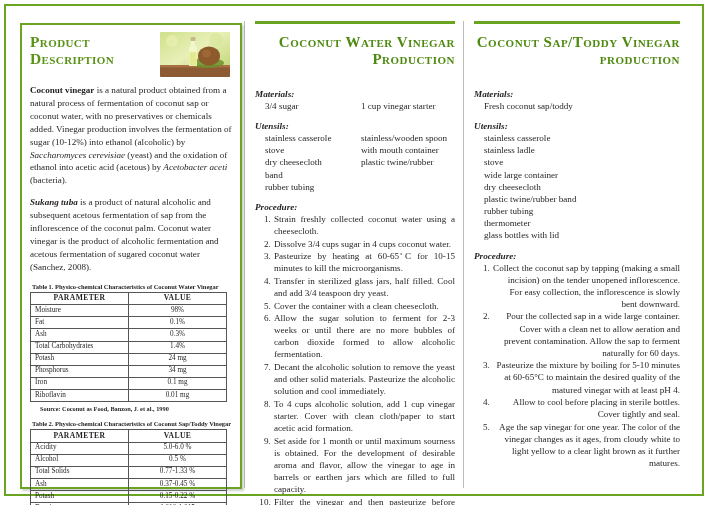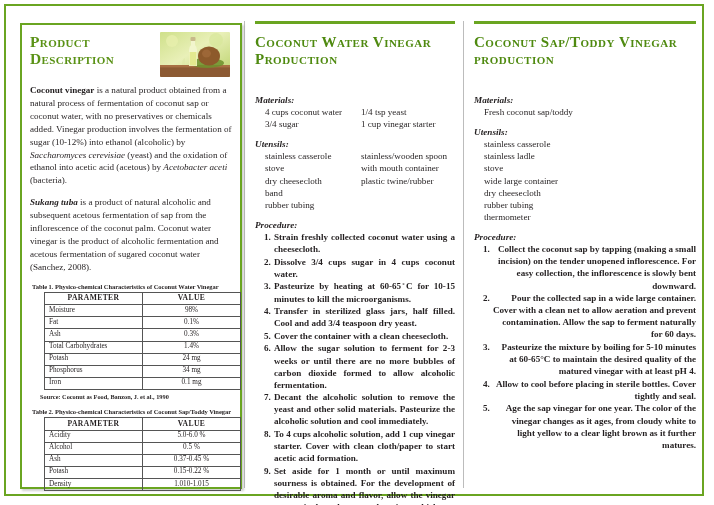--- a/index.html
+++ b/index.html
@@ -98,21 +98,21 @@
   
   .tbl-caption {
     font-size: 6.5px;
     font-weight: bold;
     margin: 3px 0 2px 2px;
     letter-spacing: -0.05px;
   }
   table.data {
     border-collapse: collapse;
     width: 197px;
-    margin-left: 14px;
+    margin-left: 0;
     table-layout: fixed;
     border-radius: 20px;
   }
   table.data th, table.data td {
     border: 0.8px solid #555;
     font-size: 7.2px;
     padding: 1.6px 4px;
     line-height: 1.1;
   }
   table.data th {
@@ -141,37 +141,37 @@
   
   .col-mid {
     width: 218px;
     box-sizing: border-box;
     padding: 2px 8px 0 10px;
     position: relative;
   }
   .col-right {
     width: 238px;
     box-sizing: border-box;
-    padding: 2px 6px 0 10px;
+    padding: 2px 22px 0 10px;
     position: relative;
   }
   .green-rule {
     height: 2.5px;
     background: #6aa521;
     margin: 4px 0 10px 0;
   }
   .sec-title {
     color: #4f8a10;
     font-weight: bold;
     font-size: 15px;
     line-height: 1.18;
     font-variant: small-caps;
     letter-spacing: 0.5px;
-    text-align: left;
-    margin-bottom: 26px;
+    text-align: right;
+    margin-bottom: 20px;
   }
   .sub-head {
     font-weight: bold;
     font-style: italic;
     font-size: 9.2px;
     margin: 0 0 1px 0;
   }
   .plain-list {
     font-size: 9.1px;
     line-height: 1.34;
@@ -187,21 +187,21 @@
   .tcl-row { display: flex; }
   .tcl-a { width: 96px; flex: none; }
   .tcl-b { flex: 1; }
   ol.proc {
     font-size: 9.1px;
     line-height: 1.33;
     margin: 1px 0 0 0;
     padding-left: 18px;
     text-align: right;
   }
-  ol.proc li { margin-bottom: 0.5px; padding-left: 1px; font-weight: bold; }
+  ol.proc li { margin-bottom: 0.5px; padding-left: 1px; }
   .mid-body ol.proc { text-align: justify; }
 </style>
 </head>
 <body>
 
 <div class="page-frame"></div>
 
 <div class="columns">
 
   <div class="col-left">
@@ -270,20 +270,24 @@
               <td class="v">24 mg</td>
             </tr>
             <tr>
               <td class="p">Phosphorus</td>
               <td class="v">34 mg</td>
             </tr>
             <tr>
               <td class="p">Iron</td>
               <td class="v">0.1 mg</td>
             </tr>
+            <tr>
+              <td class="p">Riboflavin</td>
+              <td class="v">0.01 mg</td>
+            </tr>
           </tbody>
       </table>
       <div class="tbl-source">Source: Coconut as Food, Banzon, J. et al., 1990</div>
 
       <div class="tbl-caption">Table 2. Physico-chemical Characteristics of Coconut Sap/Toddy Vinegar</div>
       <table class="data">
         <thead>
             <tr>
           <th>PARAMETER</th>
           <th>VALUE</th>
@@ -292,20 +296,24 @@
         <tbody>
             <tr>
               <td class="p">Acidity</td>
               <td class="v">5.0-6.0 %</td>
             </tr>
             <tr>
               <td class="p">Alcohol</td>
               <td class="v">0.5 %</td>
             </tr>
             <tr>
+              <td class="p">Total Solids</td>
+              <td class="v">0.77-1.33 %</td>
+            </tr>
+            <tr>
               <td class="p">Ash</td>
               <td class="v">0.37-0.45 %</td>
             </tr>
             <tr>
               <td class="p">Potash</td>
               <td class="v">0.15-0.22 %</td>
             </tr>
             <tr>
               <td class="p">Density</td>
               <td class="v">1.010-1.015</td>
@@ -317,24 +325,20 @@
   </div>
 
   <div class="vdivider"></div>
 
   <div class="col-mid mid-body">
     <div class="green-rule"></div>
     <div class="sec-title">Coconut Water Vinegar Production</div>
 
     <div class="sub-head">Materials:</div>
     <div class="two-col-list">
-        <div class="tcl-row">
-          <div class="tcl-a">4 cups coconut water</div>
-          <div class="tcl-b">1/4 tsp yeast</div>
-        </div>
         <div class="tcl-row">
           <div class="tcl-a">3/4 sugar</div>
           <div class="tcl-b">1 cup vinegar starter</div>
         </div>
       </div>
 
     <div class="sub-head">Utensils:</div>
     <div class="two-col-list">
         <div class="tcl-row">
           <div class="tcl-a">stainless casserole</div>
@@ -384,22 +388,24 @@
         <div>Fresh coconut sap/toddy</div>
       </div>
 
     <div class="sub-head">Utensils:</div>
     <div class="plain-list">
         <div>stainless casserole</div>
         <div>stainless ladle</div>
         <div>stove</div>
         <div>wide large container</div>
         <div>dry cheesecloth</div>
+        <div>plastic twine/rubber band</div>
         <div>rubber tubing</div>
         <div>thermometer</div>
+        <div>glass bottles with lid</div>
       </div>
 
     <div class="sub-head">Procedure:</div>
     <ol class="proc">
         <li>Collect the coconut sap by tapping (making a small incision) on the tender unopened inflorescence. For easy collection, the inflorescence is slowly bent downward.</li>
         <li>Pour the collected sap in a wide large container. Cover with a clean net to allow aeration and prevent contamination. Allow the sap to ferment naturally for 60 days.</li>
         <li>Pasteurize the mixture by boiling for 5-10 minutes at 60-65°C to maintain the desired quality of the matured vinegar with at least pH 4.</li>
         <li>Allow to cool before placing in sterile bottles. Cover tightly and seal.</li>
         <li>Age the sap vinegar for one year. The color of the vinegar changes as it ages, from cloudy white to light yellow to a clear light brown as it further matures.</li>
       </ol>

